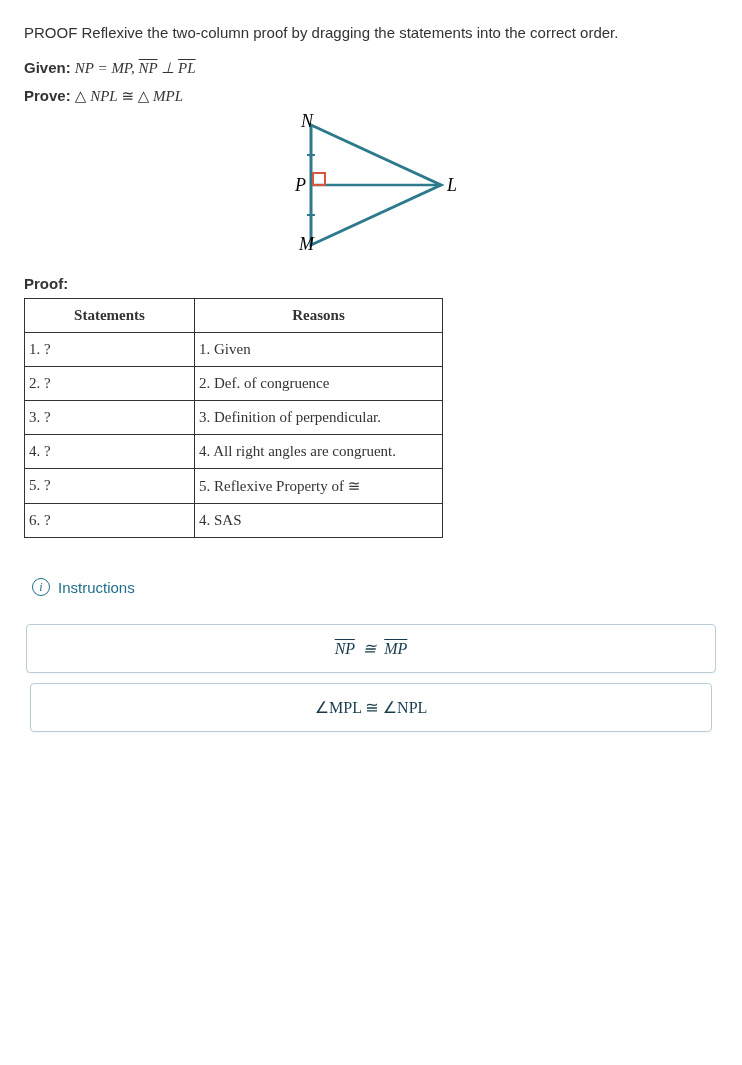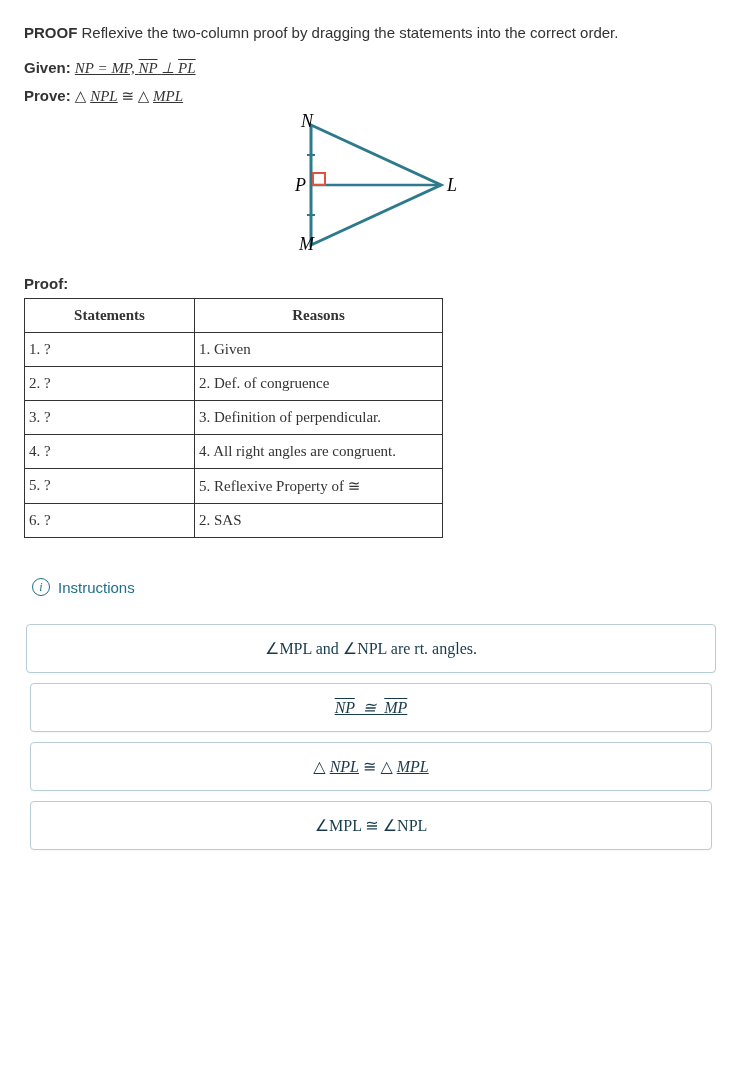--- a/index.html
+++ b/index.html
@@ -5,24 +5,24 @@
   * { box-sizing: border-box; }
   body {
     margin: 0;
     padding: 24px;
     font-family: -apple-system, BlinkMacSystemFont, "Segoe UI", Helvetica, Arial, sans-serif;
     color: #333;
     width: 742px;
     background: #fff;
   }
   .prompt-line { font-size: 15px; margin-bottom: 18px; }
-  .prompt-line .bold { font-weight: 700; }
+  .prompt-line .bold { font-weight: 400; }
   .given-prove { margin-bottom: 10px; font-size: 15px; }
   .given-prove .bold { font-weight: 700; }
-  .math-it { font-style: italic; font-family: "Times New Roman", serif; text-decoration: underline; }
+  .math-it { font-style: italic; font-family: "Times New Roman", serif; }
   .overline { text-decoration: overline; }
   .tri { font-family: "Times New Roman", serif; margin-top: 8px; }
   .figure-wrap { display: flex; justify-content: center; margin-bottom: 20px; }
   .proof-label { font-weight: 700; font-size: 15px; margin-top: 12px; margin-bottom: 6px; }
   table.proof {
     border-collapse: collapse;
     font-family: "Times New Roman", serif;
     font-size: 15px;
   }
   table.proof th, table.proof td {
@@ -127,42 +127,34 @@
     <tr>
       <td>4.  ?</td>
       <td>4. All right angles are congruent.</td>
     </tr>
     <tr>
       <td>5.  ?</td>
       <td>5. Reflexive Property of ≅</td>
     </tr>
     <tr>
       <td>6.  ?</td>
-      <td>2. SAS</td>
+      <td>4. SAS</td>
     </tr>
   </tbody>
 </table>
 
 <div class="instructions">
   <span class="info-icon">i</span>
   <span>Instructions</span>
 </div>
 
 <div class="drag-group">
   <div class="drag-item">
-    <span>∠MPL and ∠NPL are rt. angles.</span>
-  </div>
-  <div class="drag-item">
     <span class="math-it">
       <span class="overline">NP</span> &nbsp;≅&nbsp; <span class="overline">MP</span>
-    </span>
-  </div>
-  <div class="drag-item">
-    <span class="tri">
-      △ <span class="math-it">NPL</span> ≅ △ <span class="math-it">MPL</span>
     </span>
   </div>
   <div class="drag-item">
     <span>∠MPL ≅ ∠NPL</span>
   </div>
 </div>
 
 
 
 

